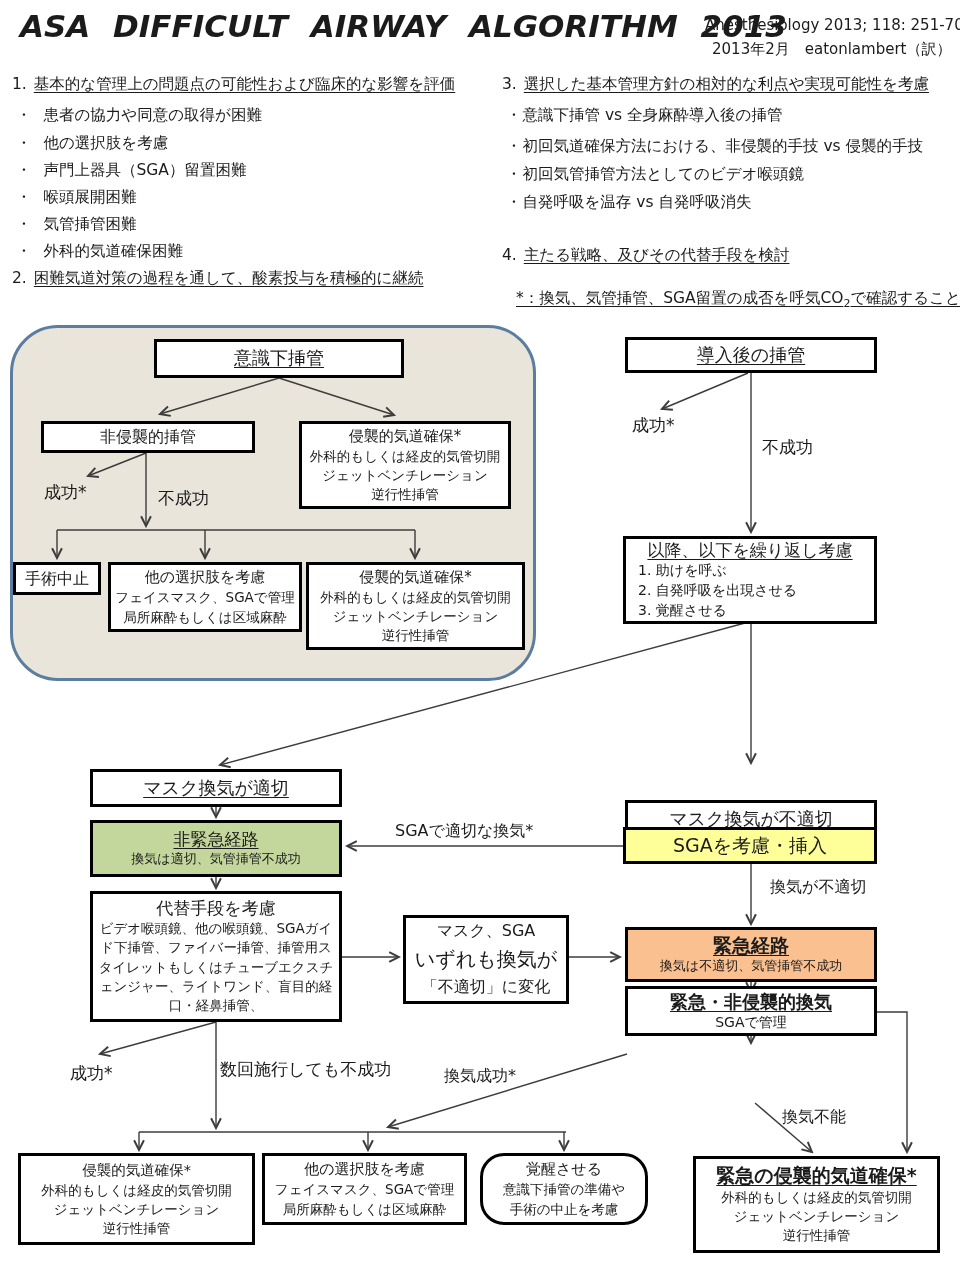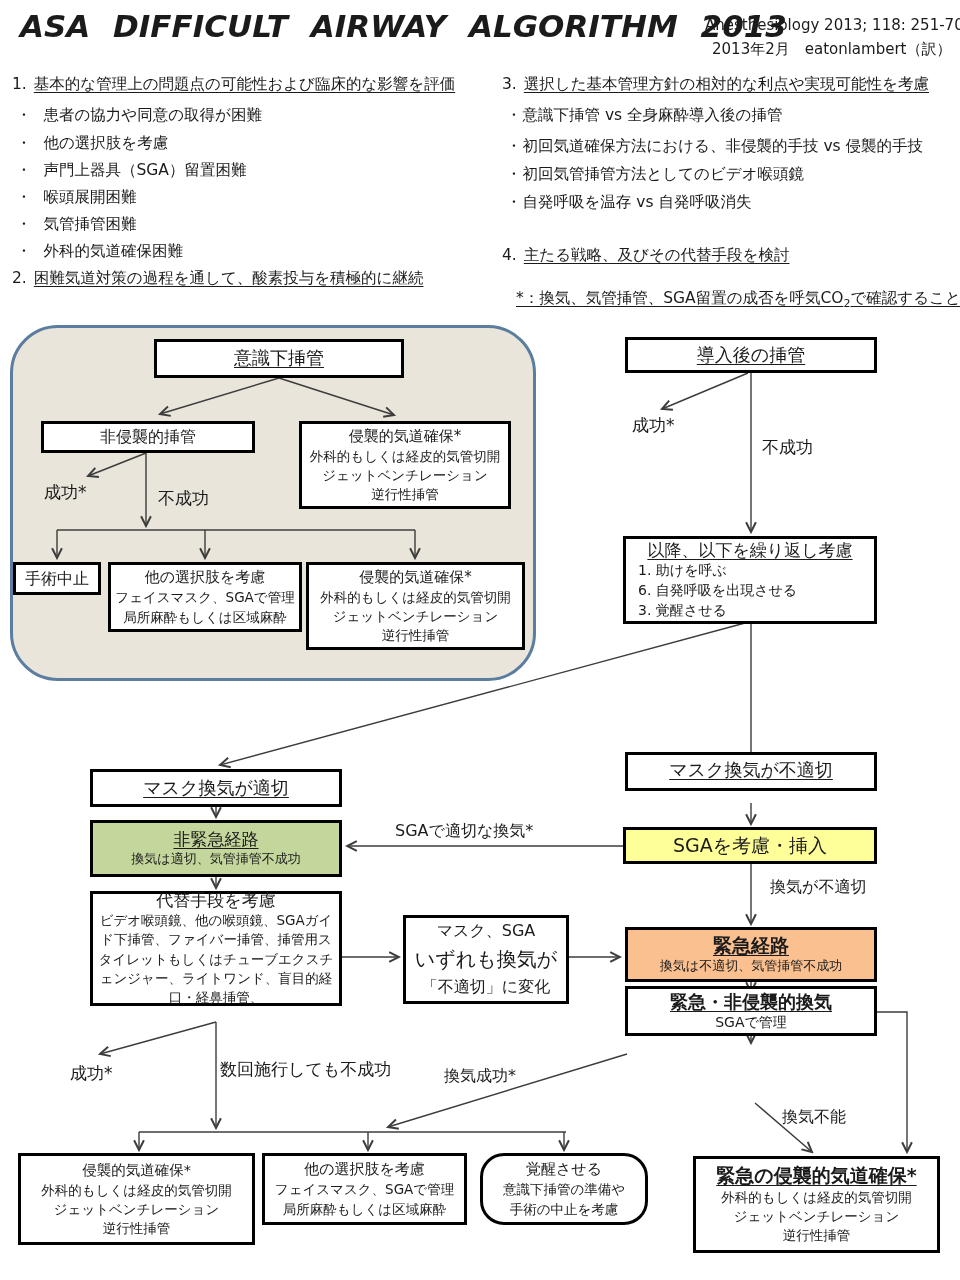--- a/index.html
+++ b/index.html
@@ -138,43 +138,43 @@
   </div>
 
   <div class="box" style="left:625px;top:337px;width:252px;height:36px;">
     <div class="bt u" style="font-size:18px;">導入後の挿管</div>
   </div>
   <div class="flabel" style="left:632px;top:414px;">成功*</div>
   <div class="flabel" style="left:762px;top:436px;">不成功</div>
   <div class="box" style="left:623px;top:536px;width:254px;height:88px;">
     <div class="bt u" style="font-size:17px;">以降、以下を繰り返し考慮</div>
     <div class="small left-align" style="font-size:14px;">1. 助けを呼ぶ</div>
-    <div class="small left-align" style="font-size:14px;">6. 自発呼吸を出現させる</div>
+    <div class="small left-align" style="font-size:14px;">2. 自発呼吸を出現させる</div>
     <div class="small left-align" style="font-size:14px;">3. 覚醒させる</div>
   </div>
 
   <div class="box" style="left:90px;top:769px;width:252px;height:38px;">
     <div class="bt u" style="font-size:18px;">マスク換気が適切</div>
   </div>
   <div class="box" style="left:90px;top:820px;width:252px;height:57px;background:#c3d69b;">
     <div class="bt u">非緊急経路</div>
     <div class="sub">換気は適切、気管挿管不成功</div>
   </div>
   <div class="flabel" style="left:395px;top:821px;font-size:16px;">SGAで適切な換気*</div>
-  <div class="box" style="left:90px;top:891px;width:252px;height:115px;padding:2px 3px;">
+  <div class="box" style="left:90px;top:891px;width:252px;height:131px;padding:2px 3px;">
     <div class="bt">代替手段を考慮</div>
     <div class="small">ビデオ喉頭鏡、他の喉頭鏡、SGAガイド下挿管、ファイバー挿管、挿管用スタイレットもしくはチューブエクスチェンジャー、ライトワンド、盲目的経口・経鼻挿管、</div>
   </div>
   <div class="box" style="left:403px;top:915px;width:166px;height:89px;">
     <div class="bt" style="font-size:16px;line-height:1.55;">マスク、SGA</div>
     <div class="bt" style="font-size:20px;line-height:1.55;">いずれも換気が</div>
     <div class="bt" style="font-size:16px;line-height:1.55;">「不適切」に変化</div>
   </div>
 
-  <div class="box" style="left:625px;top:752px;width:252px;height:39px;font-family:Liberation Mono, monospace;">
+  <div class="box" style="left:625px;top:800px;width:252px;height:39px;">
     <div class="bt u" style="font-size:18px;">マスク換気が不適切</div>
   </div>
   <div class="box" style="left:623px;top:827px;width:254px;height:37px;background:#ffff99;">
     <div class="bt-lg">SGAを考慮・挿入</div>
   </div>
   <div class="flabel" style="left:770px;top:877px;font-size:16px;">換気が不適切</div>
   <div class="box" style="left:625px;top:927px;width:252px;height:55px;background:#fac090;">
     <div class="bt-lg u b">緊急経路</div>
     <div class="sub">換気は不適切、気管挿管不成功</div>
   </div>

